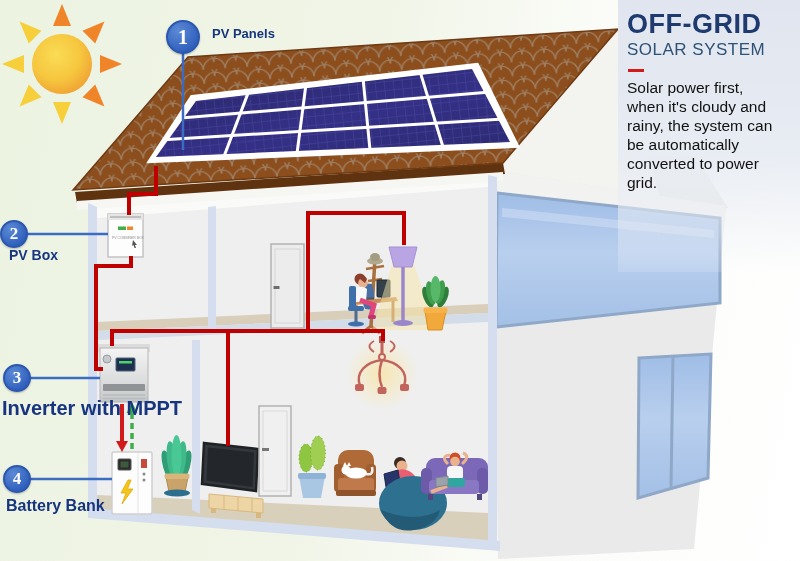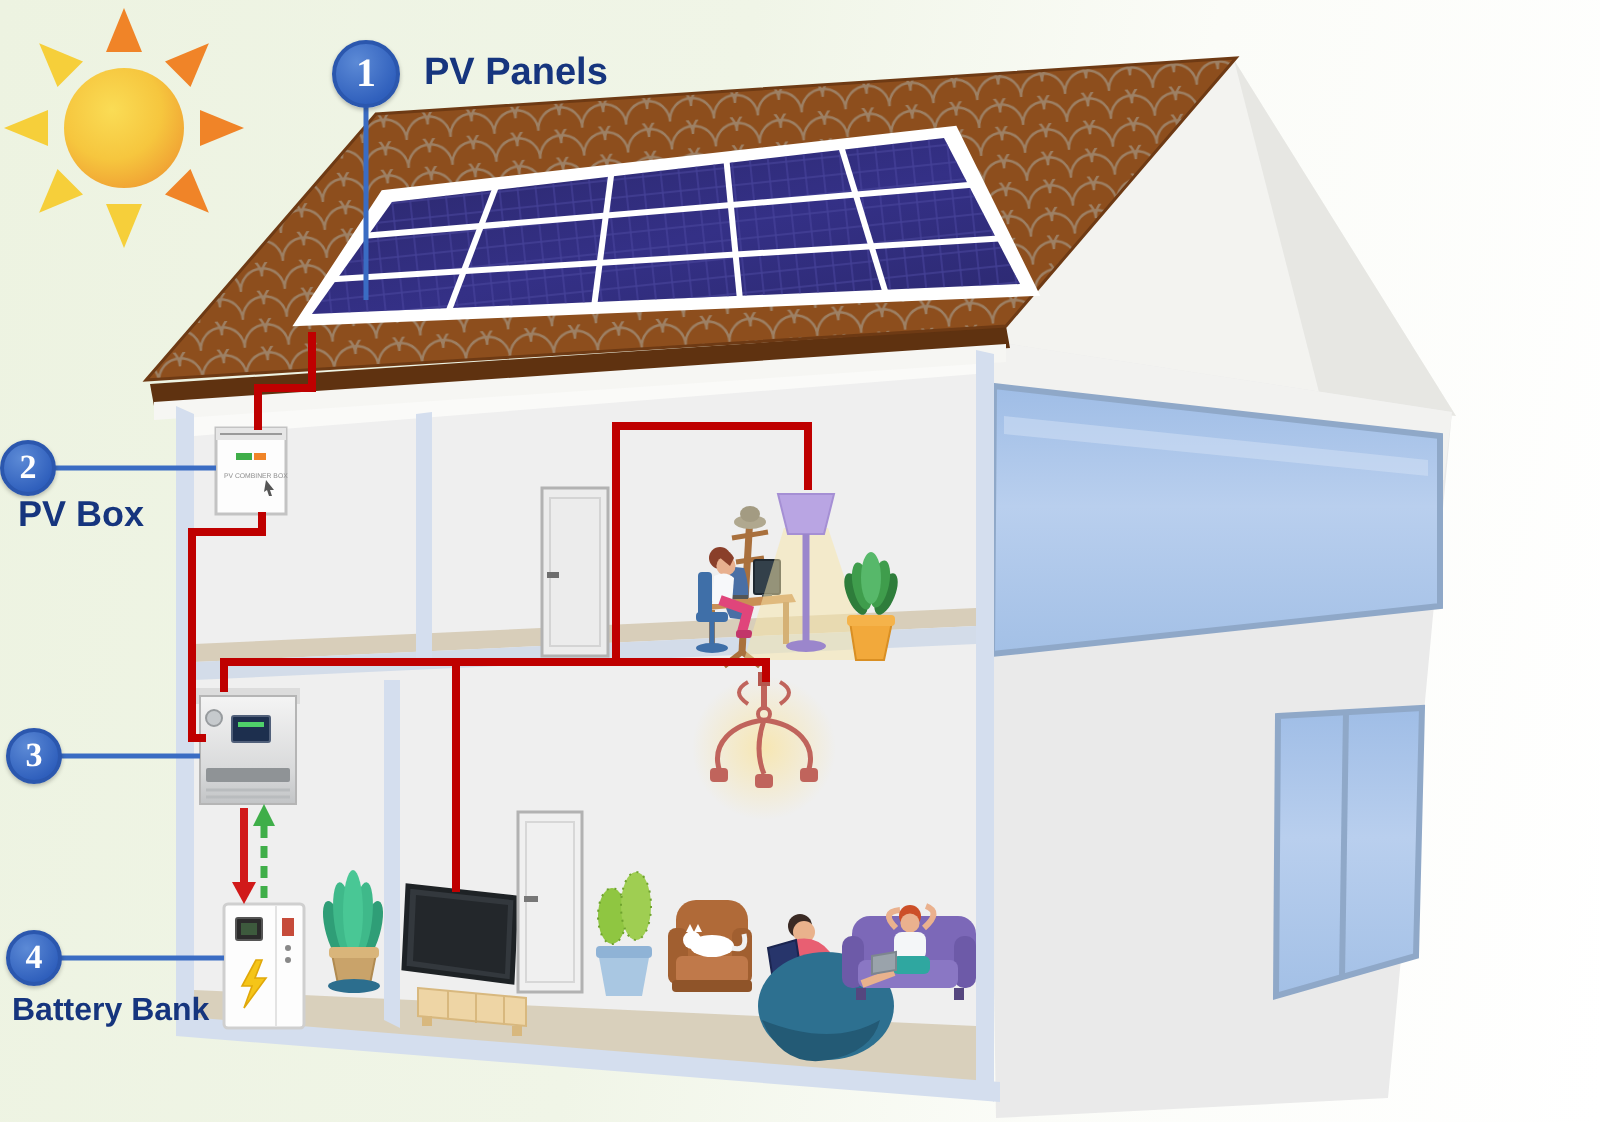--- a/index.html
+++ b/index.html
@@ -15,22 +15,22 @@
     border:2px solid #2b57ae;box-sizing:border-box;
     color:#fff;display:flex;align-items:center;justify-content:center;
     font-family:"Liberation Serif",serif;font-weight:bold;
     box-shadow:0 1px 2px rgba(0,0,0,.25);
   }
   .c1{left:166px;top:20px;width:34px;height:34px;font-size:20px;}
   .c2{left:0px;top:220px;width:28px;height:28px;font-size:17px;}
   .c3{left:3px;top:364px;width:28px;height:28px;font-size:17px;}
   .c4{left:3px;top:465px;width:28px;height:28px;font-size:17px;}
   .step-label{position:absolute;font-weight:bold;color:#16357e;white-space:nowrap;}
-  .l1{left:212px;top:26px;font-size:19px;}
-  .l2{left:9px;top:247px;font-size:18px;}
+  .l1{left:212px;top:26px;font-size:13px;}
+  .l2{left:9px;top:247px;font-size:14px;}
   .l3{left:2px;top:397px;font-size:20px;}
   .l4{left:6px;top:497px;font-size:16px;}
   .info-panel{
     position:absolute;left:618px;top:0;width:182px;height:272px;
     background:linear-gradient(180deg,#e0e5ef 0%,#e8ecf3 55%,rgba(250,251,253,0.15) 100%);
     padding:10px 6px 0 9px;box-sizing:border-box;
   }
   .info-title{font-size:27px;font-weight:800;color:#1e3a6e;letter-spacing:.5px;line-height:1.05;}
   .info-subtitle{font-size:17px;color:#2d5275;letter-spacing:.5px;margin-top:2px;}
   .info-divider{width:16px;height:3px;background:#d11a1a;margin:9px 0 7px 1px;}
@@ -343,20 +343,27 @@
 <div class="step-label l1">PV Panels</div>
 
 <div class="step-circle c2">
       <span>2</span>
     </div>
 <div class="step-label l2">PV Box</div>
 
 <div class="step-circle c3">
       <span>3</span>
     </div>
+<div class="step-label l3">Inverter with MPPT</div>
 
 <div class="step-circle c4">
       <span>4</span>
     </div>
 <div class="step-label l4">Battery Bank</div>
 
-
+<div class="info-panel">
+  <div class="info-title">OFF-GRID</div>
+  <div class="info-subtitle">SOLAR SYSTEM</div>
+  <div class="info-divider"></div>
+  <div class="info-desc">Solar power first, when it's cloudy and rainy, the system can be automatically converted to power grid.</div>
 </div>
 
+</div>
+
 </body></html>

